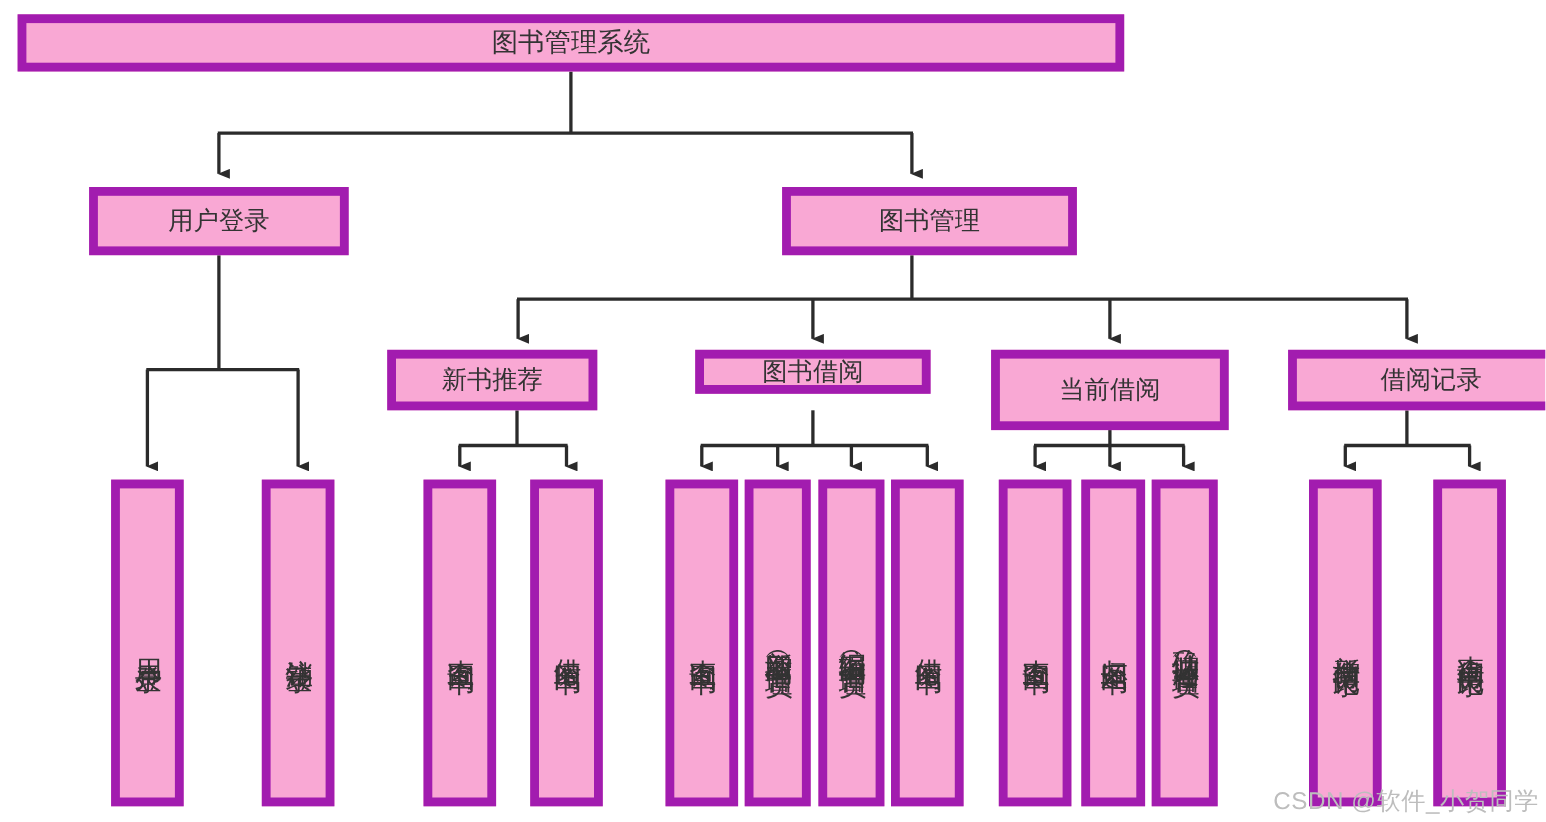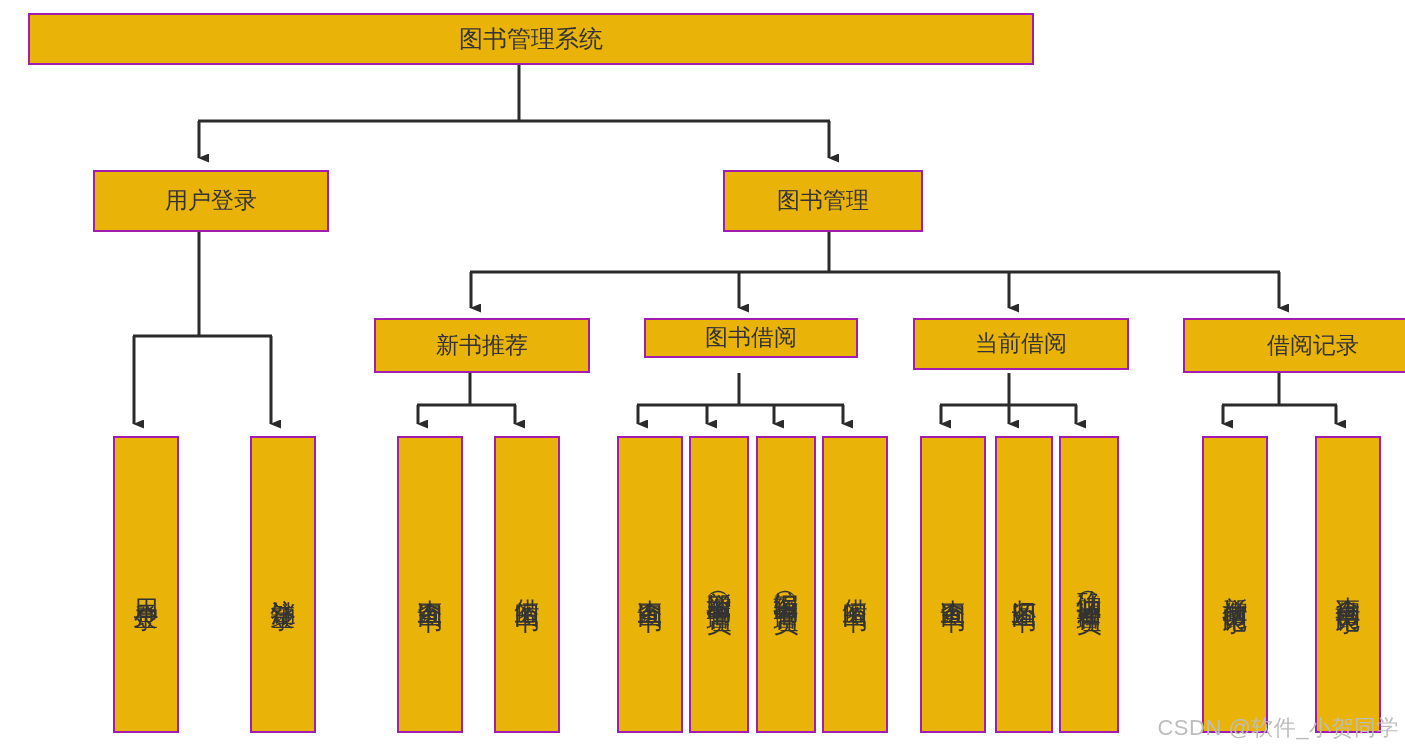--- a/index.html
+++ b/index.html
@@ -22,27 +22,26 @@
     position: absolute;
     left: 0;
     top: 0;
     width: 1405px;
     height: 747px;
     pointer-events: none;
   }
   .node {
     position: absolute;
     box-sizing: border-box;
-    background: #eab308;
-    border: 2px solid #a21caf;
+    background: #f9a8d4;
+    border: 8px solid #a21caf;
     display: flex;
     align-items: center;
     justify-content: center;
     z-index: 2;
-    margin-left: 12px;
   }
   .node .label {
     color: #333333;
     text-align: center;
     line-height: 1.18;
     white-space: nowrap;
   }
   
   .node.horiz .label {
     font-size: 23px;
@@ -128,31 +127,31 @@
     </g>
   </svg>
 
   <div class="node horiz root" style="left:16px; top:13px; width:1006px; height:52px;">
     <span class="label">图书管理系统</span>
   </div>
 
   <div class="node horiz" style="left:81px; top:170px; width:236px; height:62px;">
     <span class="label">用户登录</span>
   </div>
-  <div class="node horiz" style="left:711px; top:170px; width:200px; height:62px;">
+  <div class="node horiz" style="left:711px; top:170px; width:268px; height:62px;">
     <span class="label">图书管理</span>
   </div>
 
-  <div class="node horiz" style="left:362px; top:318px; width:216px; height:55px;">
+  <div class="node horiz" style="left:352px; top:318px; width:191px; height:55px;">
     <span class="label">新书推荐</span>
   </div>
   <div class="node horiz" style="left:632px; top:318px; width:214px; height:40px;">
     <span class="label">图书借阅</span>
   </div>
-  <div class="node horiz" style="left:901px; top:318px; width:216px; height:52px;">
+  <div class="node horiz" style="left:901px; top:318px; width:216px; height:73px;">
     <span class="label">当前借阅</span>
   </div>
   <div class="node horiz" style="left:1171px; top:318px; width:260px; height:55px;">
     <span class="label">借阅记录</span>
   </div>
 
   <div class="node vert" style="left:101px; top:436px; width:66px; height:297px;">
     <span class="label">用户登录</span>
   </div>
   <div class="node vert" style="left:238px; top:436px; width:66px; height:297px;">

